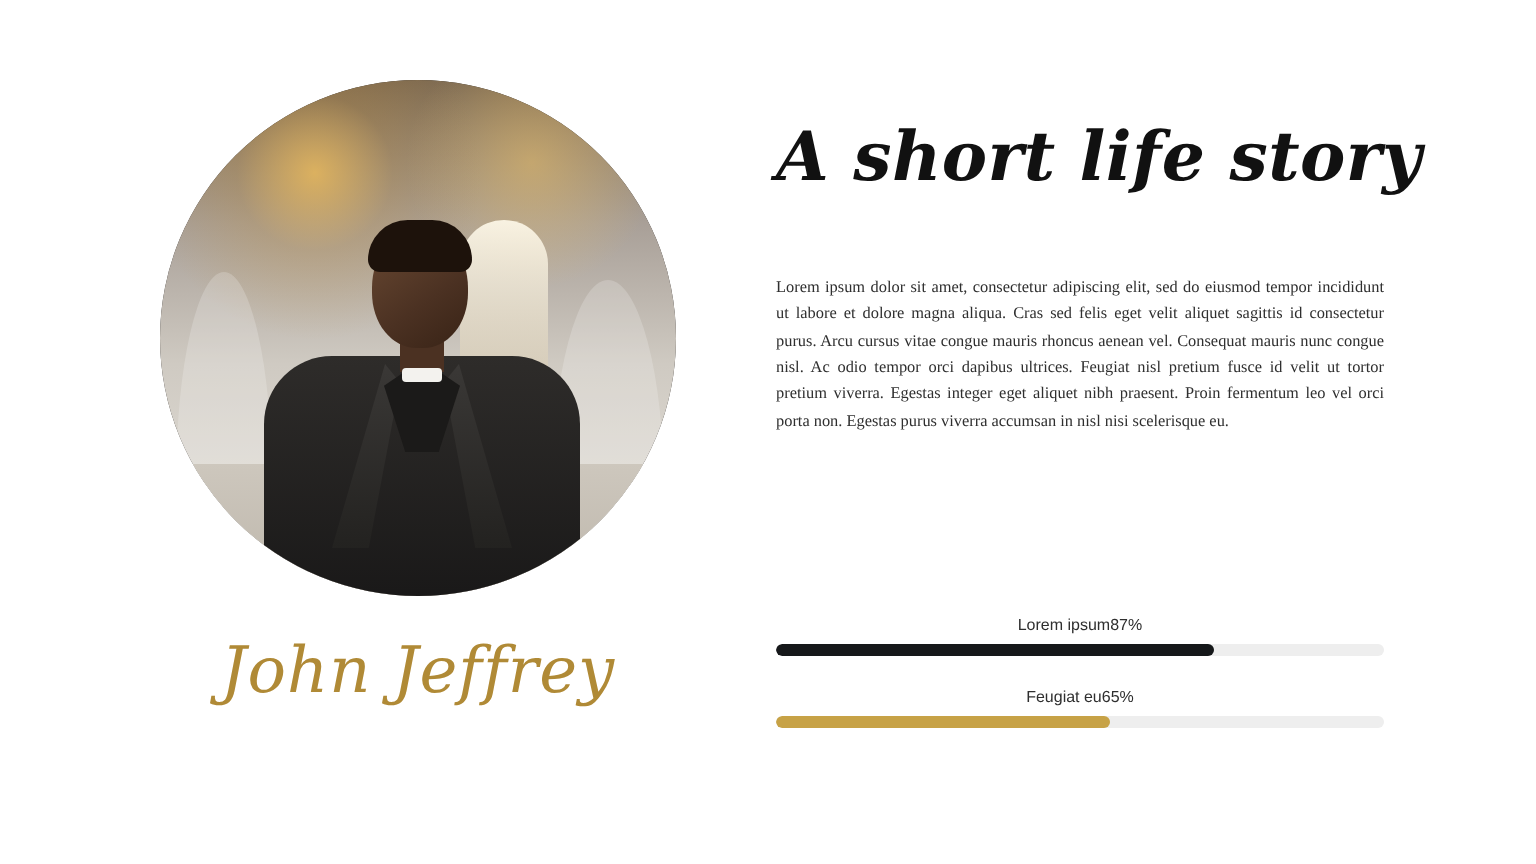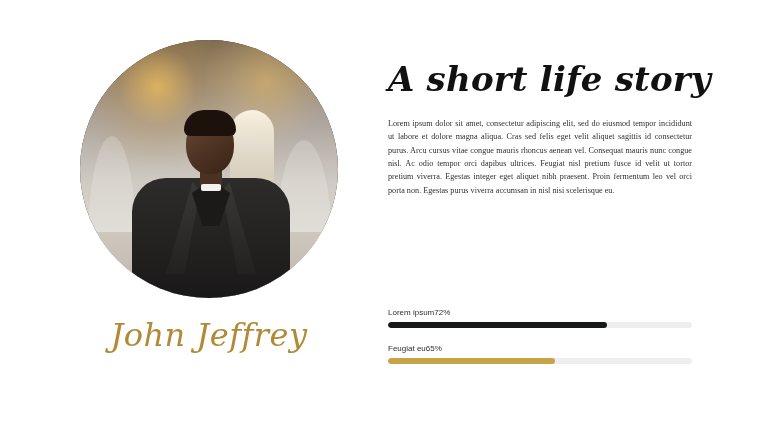--- a/index.html
+++ b/index.html
@@ -141,21 +141,21 @@
     left: 388px;
     top: 60px;
     width: 304px;
   }
   .headline {
     font-family: "DejaVu Serif", serif;
     font-style: italic;
     font-size: 34px;
     line-height: 1.15;
     color: #111111;
-    margin: 0 0 18px 0;
+    margin: 0 0 38px 0;
     letter-spacing: 0.2px;
     white-space: nowrap;
   }
   .para {
     font-family: Liberation Serif, serif;
     font-size: 8.2px;
     line-height: 1.62;
     color: #2f2f2f;
     text-align: justify;
     margin: 0 0 14px 0;
@@ -164,21 +164,21 @@
   
   .bars {
     position: absolute;
     left: 388px;
     top: 308px;
     width: 304px;
   }
   .bar-group { margin-bottom: 16px; }
   .bar-label-row {
     display: flex;
-    justify-content: flex-start;
+    justify-content: center;
     align-items: baseline;
     font-size: 8px;
     color: #2f2f2f;
     margin-bottom: 5px;
   }
   .bar-track {
     position: relative;
     height: 6px;
     background: #eeeeee;
     border-radius: 3px;
@@ -219,21 +219,21 @@
   <div class="content">
     <h1 class="headline">A short life story</h1>
     <p class="para">Lorem ipsum dolor sit amet, consectetur adipiscing elit, sed do eiusmod tempor incididunt ut labore et dolore magna aliqua. Cras sed felis eget velit aliquet sagittis id consectetur purus. Arcu cursus vitae congue mauris rhoncus aenean vel. Consequat mauris nunc congue nisl. Ac odio tempor orci dapibus ultrices. Feugiat nisl pretium fusce id velit ut tortor pretium viverra. Egestas integer eget aliquet nibh praesent. Proin fermentum leo vel orci porta non. Egestas purus viverra accumsan in nisl nisi scelerisque eu.</p>
   </div>
 
   <div class="bars">
 
     <div class="bar-group">
       <div class="bar-label-row">
         <span>Lorem ipsum</span>
-        <span>72%</span>
+        <span>87%</span>
       </div>
       <div class="bar-track">
         <div class="bar-fill fill-dark" style="width: 72%; background: rgb(22, 24, 26);"></div>
       </div>
     </div>
 
     <div class="bar-group">
       <div class="bar-label-row">
         <span>Feugiat eu</span>
         <span>65%</span>

